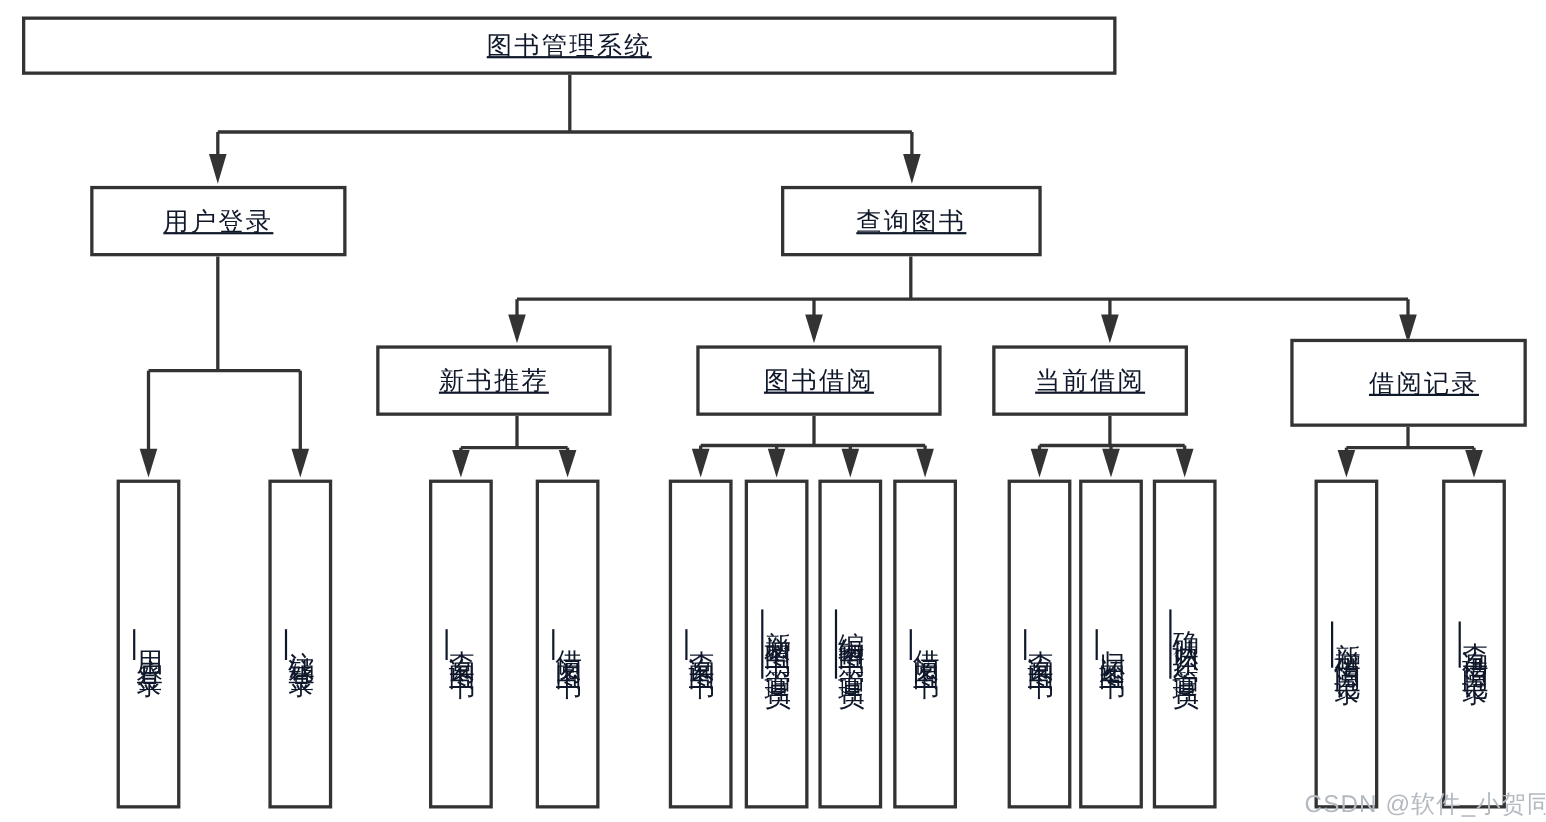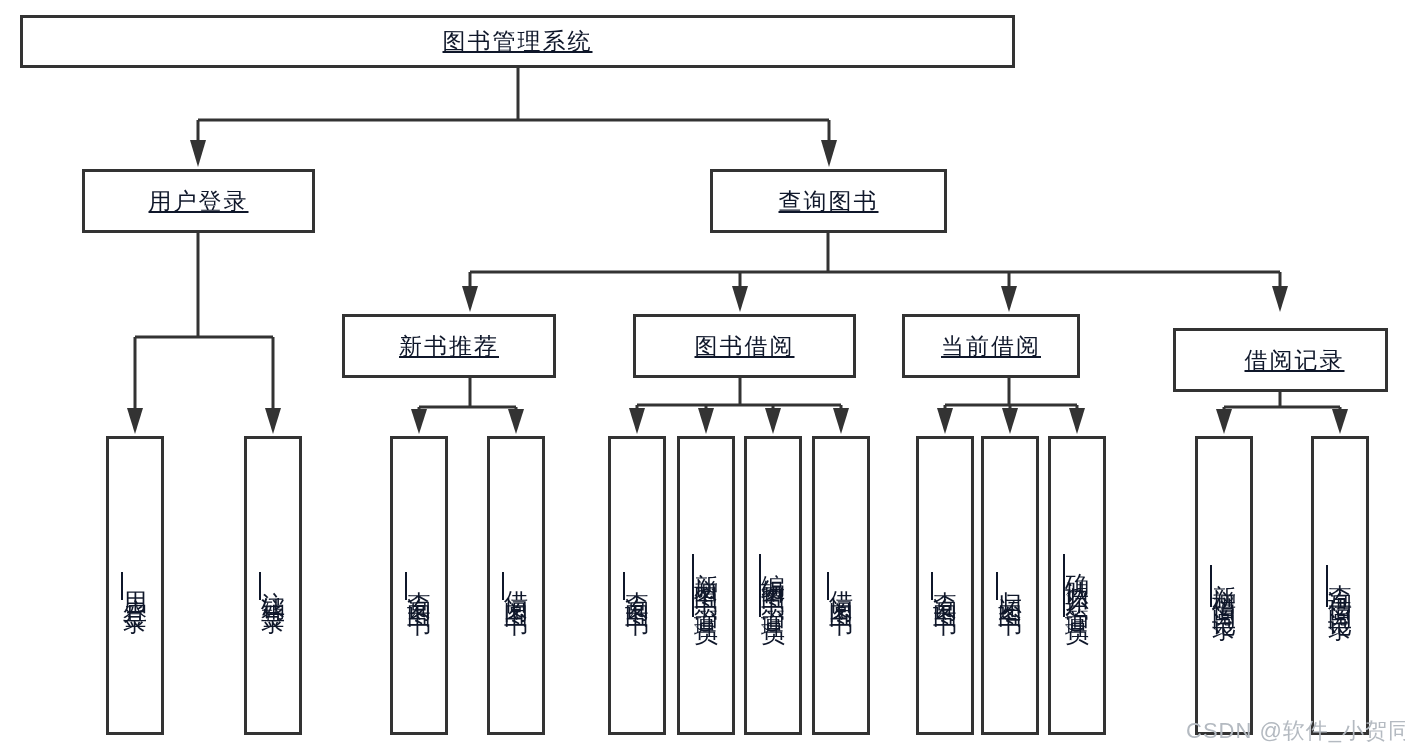--- a/index.html
+++ b/index.html
@@ -35,21 +35,21 @@
   .h-box {
     font-size: 23px;
     letter-spacing: 2px;
   }
   .box-root   { left: 20px;  top: 15px;  width: 995px; height: 53px; }
   .box-login  { left: 82px;  top: 169px; width: 233px; height: 64px; }
   .box-mgmt   { left: 710px; top: 169px; width: 237px; height: 64px; }
   .box-sec0   { left: 342px; top: 314px; width: 214px; height: 64px; }
   .box-sec1   { left: 633px; top: 314px; width: 223px; height: 64px; }
   .box-sec2   { left: 902px; top: 314px; width: 178px; height: 64px; }
-  .box-sec3   { left: 1173px;top: 328px; width: 215px; height: 64px; padding-left: 28px; }
+  .box-sec3   { left: 1173px;top: 308px; width: 215px; height: 80px; padding-left: 28px; }
   .v-box {
     top: 436px;
     width: 58px;
     height: 299px;
     font-size: 24px;
     writing-mode: vertical-rl;
     letter-spacing: 7px;
     line-height: 1;
   }
   .leaf-0  { left: 106px; }

